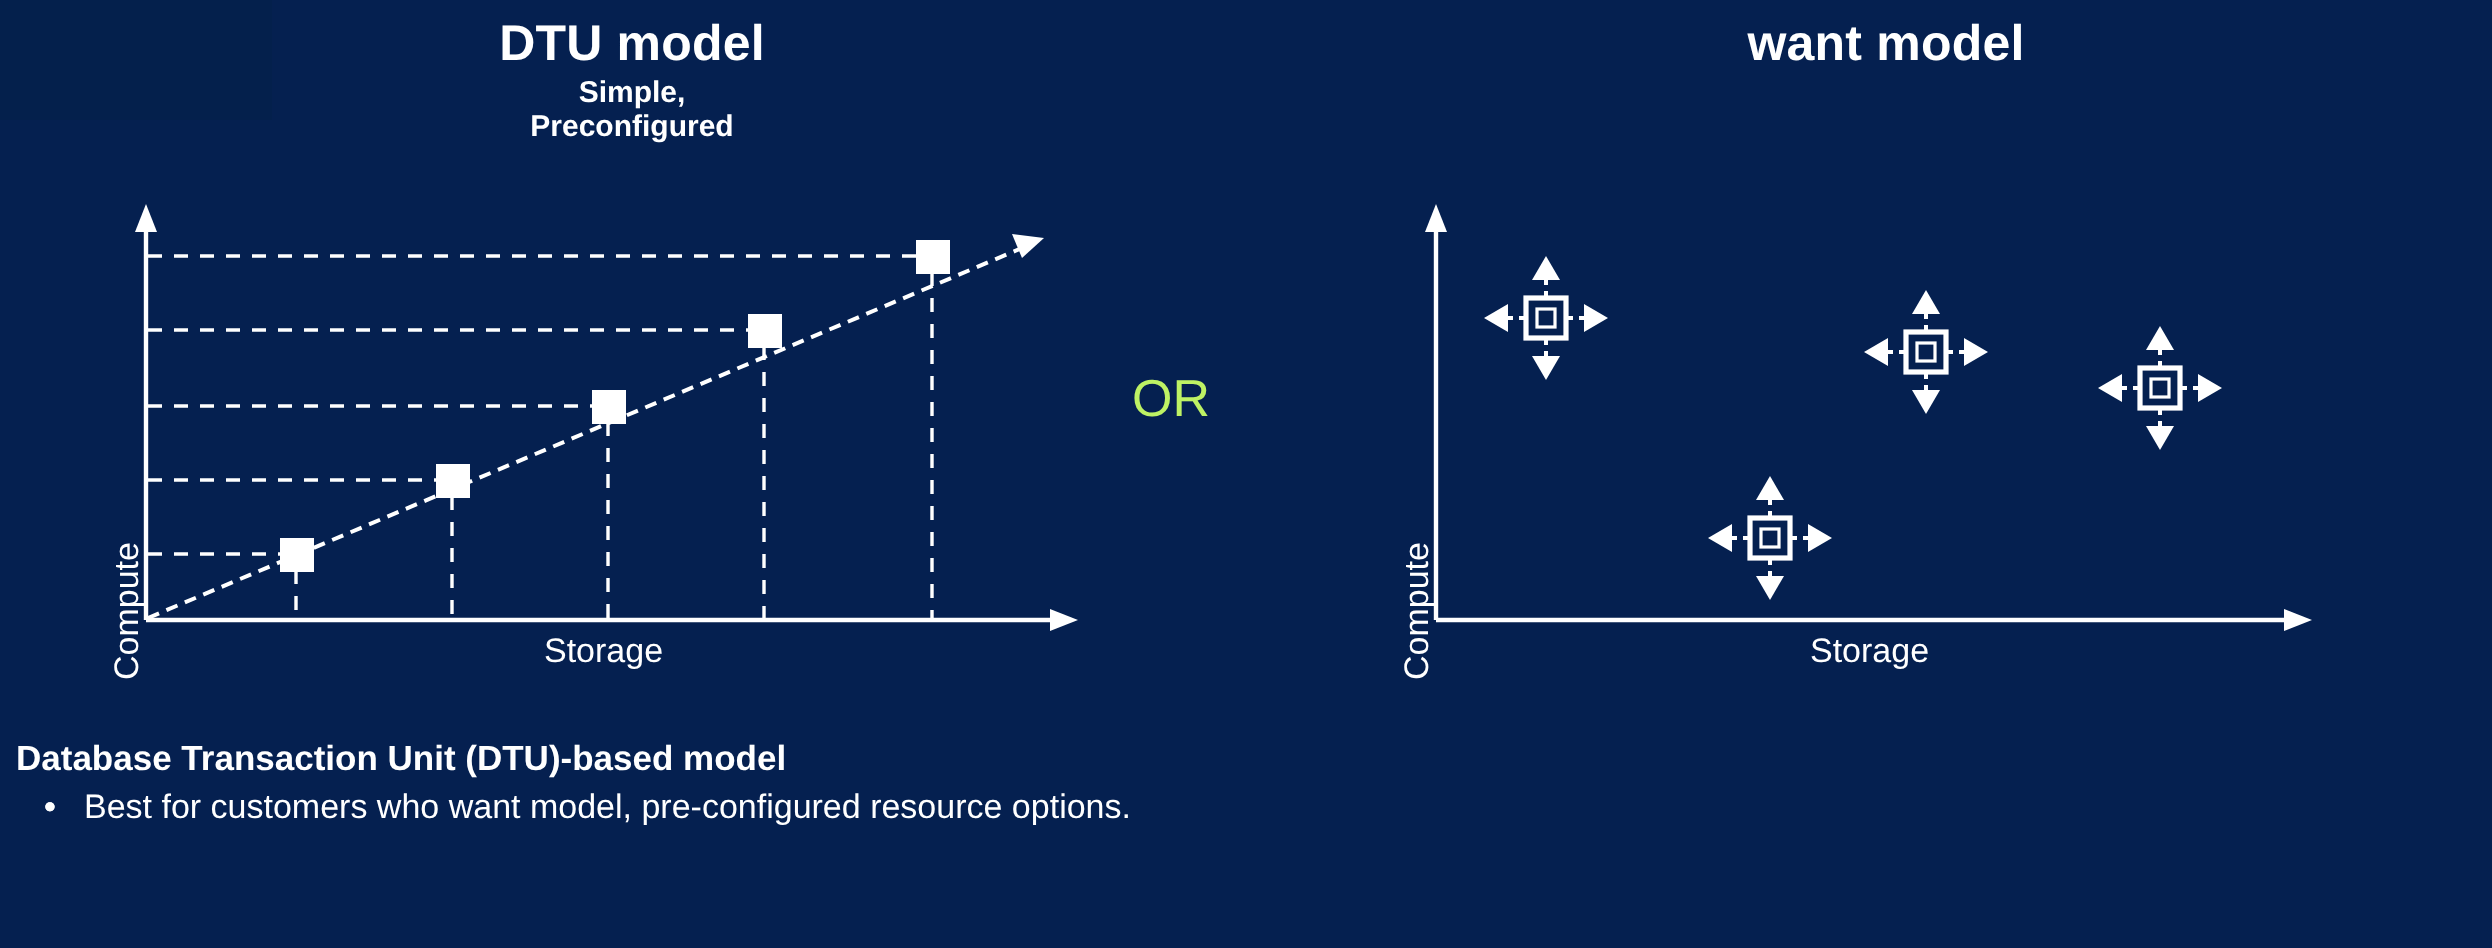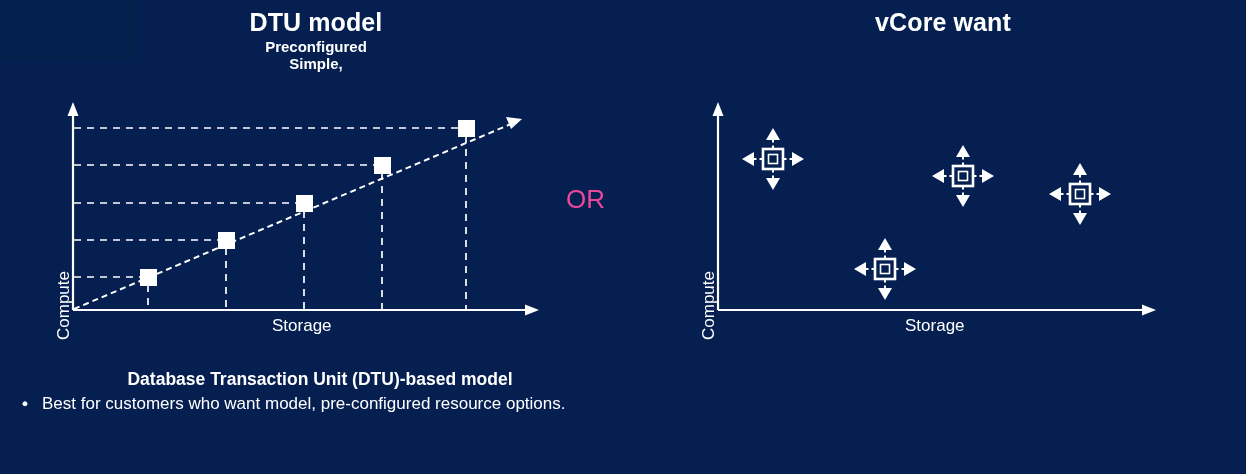--- a/index.html
+++ b/index.html
@@ -70,31 +70,30 @@
     transform: rotate(-90deg);
   }
 
   
   .or-text {
     position: absolute;
     left: 566px;
     top: 184px;
     font-size: 26px;
     font-weight: normal;
-    color: #ec4899;
+    color: #bef264;
   }
 
   
   .caption {
     position: absolute;
     font-size: 17px;
   }
   .caption-title {
     font-weight: bold;
-    text-align: center;
     font-size: 17.5px;
     margin-bottom: 2px;
   }
   .bullets {
     list-style: none;
     margin: 0;
     padding: 0;
   }
   .bullets li {
     position: relative;
@@ -113,22 +112,22 @@
 </style>
 </head>
 <body style="background: rgb(5, 32, 80);">
 
 <div class="corner-patch"></div>
 
 <section class="panel panel-left">
 
   <div class="head head-left">
     <div class="head-title">DTU model</div>
+    <div class="head-sub">Simple,</div>
     <div class="head-sub">Preconfigured</div>
-    <div class="head-sub">Simple,</div>
   </div>
 
   <div class="chart" style="left:50px; top:95px;">
     <svg width="500" height="230" viewBox="0 0 500 230">
 
       <g stroke="#ffffff" stroke-width="2.2" fill="none">
         <line x1="23" y1="215" x2="23" y2="16"></line>
         <line x1="23" y1="215" x2="480" y2="215"></line>
       </g>
       <polygon points="23,7 17.5,21 28.5,21" fill="#ffffff"></polygon>
@@ -180,21 +179,21 @@
       </li>
     </ul>
   </div>
 </section>
 
 <div class="or-text">OR</div>
 
 <section class="panel panel-right">
 
   <div class="head head-right">
-    <div class="head-title">vCore want</div>
+    <div class="head-title">want model</div>
   </div>
 
   <div class="chart" style="left:55px; top:95px;">
     <svg width="500" height="230" viewBox="0 0 500 230">
       <defs>
         <g id="resize-marker">
 
           <rect x="-10" y="-10" width="20" height="20" fill="none" stroke="#ffffff" stroke-width="2.6"></rect>
 
           <rect x="-4.5" y="-4.5" width="9" height="9" fill="none" stroke="#ffffff" stroke-width="1.6"></rect>

